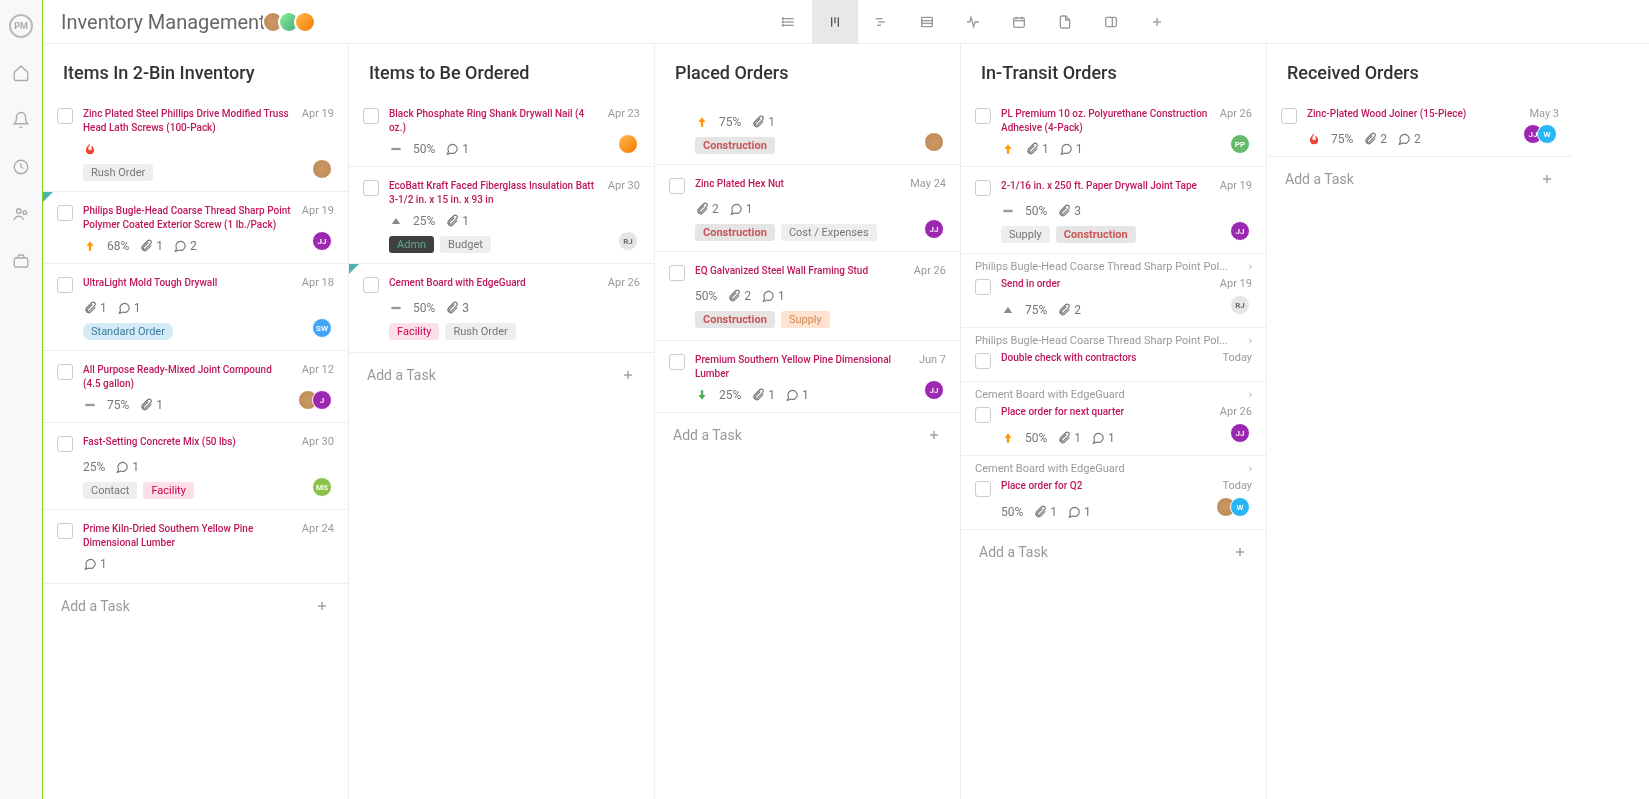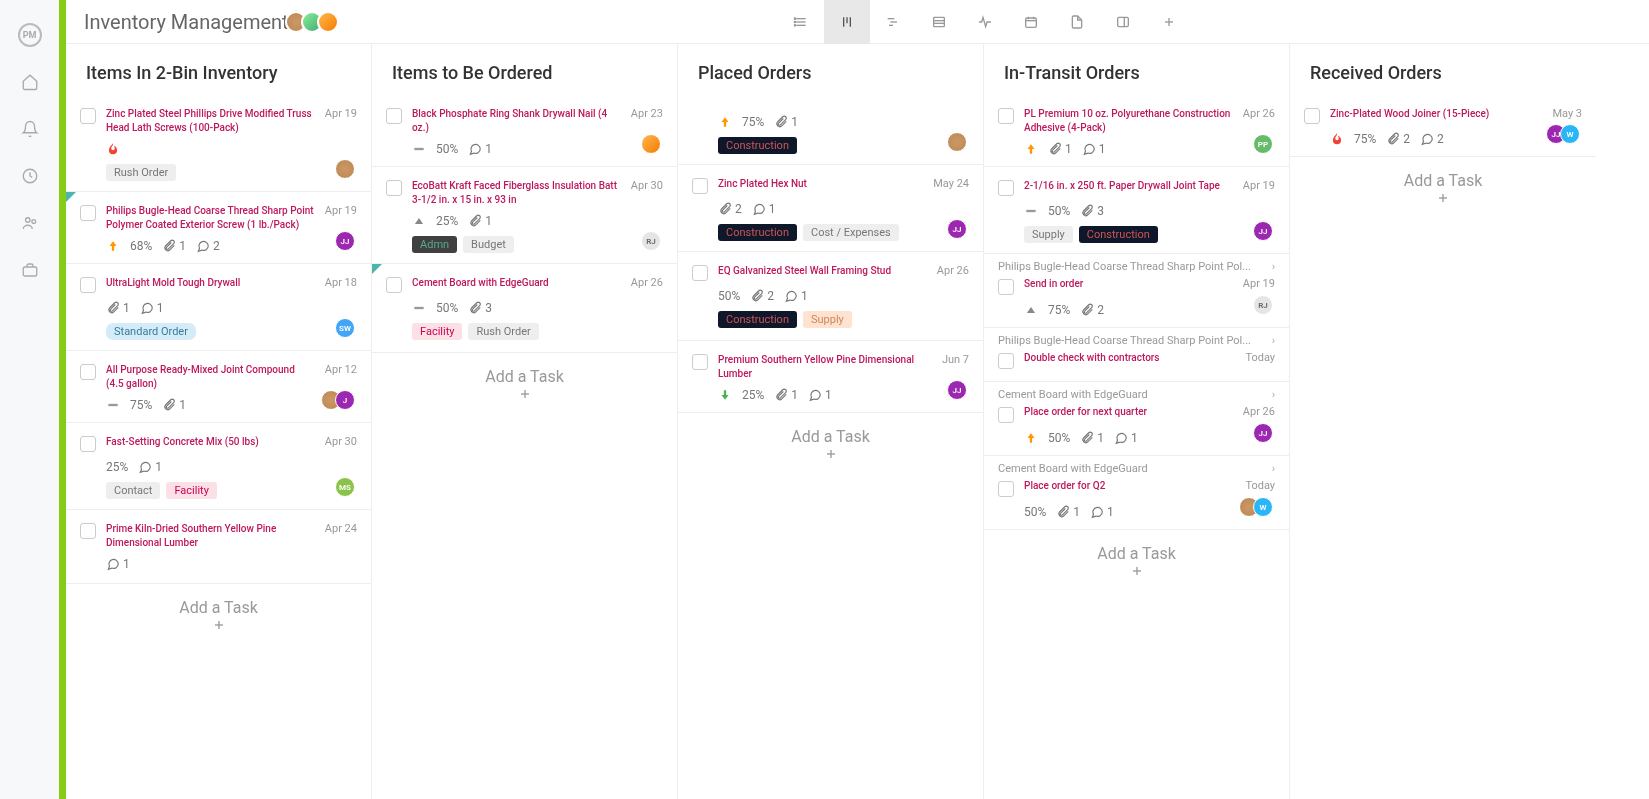--- a/index.html
+++ b/index.html
@@ -1,18 +1,18 @@
 <!DOCTYPE html>
 <html><head>
 <meta charset="utf-8">
 <style>
 * { box-sizing: border-box; margin: 0; padding: 0; }
 body { font-family: -apple-system, BlinkMacSystemFont, "Segoe UI", Roboto, sans-serif; background: #fff; color: #333; font-size: 13px; overflow: hidden; }
 .app { display: flex; height: 100vh; }
-.sidebar { width: 66px; background: #f7f8fa; display: flex; flex-direction: column; align-items: center; padding-top: 23px; gap: 26px; border-right: 7px solid #84cc16; }
+.sidebar { width: 43px; background: #f7f8fa; display: flex; flex-direction: column; align-items: center; padding-top: 14px; gap: 26px; border-right: 1px solid #84cc16; }
 .sidebar .logo { width: 24px; height: 24px; border: 2px solid #bbb; border-radius: 50%; display: flex; align-items: center; justify-content: center; font-size: 9px; font-weight: 700; color: #aaa; }
 .sidebar-icon { color: #aaa; cursor: pointer; }
 .sidebar-icon svg { width: 18px; height: 18px; }
 .main { flex: 1; display: flex; flex-direction: column; min-width: 0; }
 .topbar { height: 44px; display: flex; align-items: center; padding: 0 18px; border-bottom: 1px solid #eee; }
 .page-title { font-size: 20px; color: #666; font-weight: 400; margin-right: 2px; }
 .avatars { display: flex; }
 .avatar { width: 22px; height: 22px; border-radius: 50%; border: 2px solid #fff; margin-left: -6px; display: flex; align-items: center; justify-content: center; font-size: 9px; font-weight: 600; color: #fff; background-size: cover; }
 .avatar.sm { width: 20px; height: 20px; font-size: 8px; border-width: 1px; }
 .avatar.a1 { background: linear-gradient(135deg,#8e9,#4a7); }
@@ -48,29 +48,29 @@
 .priority-icon.down { color: #4caf50; }
 .priority-icon.flat { color: #999; }
 .priority-icon.tri-up { color:#888; }
 .card-tags { display: flex; gap: 6px; margin-top: 8px; padding-left: 26px; flex-wrap: wrap; }
 .tag { font-size: 11px; padding: 2px 8px; border-radius: 3px; }
 .tag.gray { background: #eee; color: #777; }
 .tag.blue { background: #d4ecf7; color: #3a7a9c; border-radius: 7px; }
 .tag.pink { background: #fbe0e5; color: #c05; }
 .tag.orange { background: #ffe3d0; color: #c85; }
 .tag.green { background: #404040; color: #5a8; }
-.tag.red { background: #0f172a; color: #c55; }
+.tag.red { background: #e5e5e5; color: #c55; font-weight: bold; }
 .card-footer { display: flex; justify-content: flex-end; margin-top: -22px; padding-right: 2px; }
 .card-footer .avatars { display:flex; }
 .parent-ref { font-size: 11px; color: #999; padding: 6px 14px 0 14px; display:flex; align-items:center; justify-content:space-between; }
 .parent-ref .chev { color:#aaa; }
 .subcard { border-bottom: 1px solid #eee; padding: 4px 14px 12px 14px; }
 .subcard .card-top { gap:10px; }
 .subcard .checkbox { margin-top:2px; }
-.add-task { padding: 14px 18px; display: flex; align-items: center; justify-content: space-between; color: #999; cursor: pointer; font-size: 16px; flex-direction: column; }
+.add-task { padding: 14px 18px; display: flex; align-items: center; justify-content: space-between; color: #999; cursor: pointer; font-size: 14px; }
 .add-task svg { width: 16px; height: 16px; }
 </style>
 </head>
 <body>
 
 <div class="app">
   <div class="sidebar">
     <div class="logo">PM</div>
     <div class="sidebar-icon"><svg viewBox="0 0 24 24" fill="none" stroke="currentColor" stroke-width="1.8">
           <path d="M3 11l9-8 9 8v9a2 2 0 01-2 2H5a2 2 0 01-2-2z"></path>

